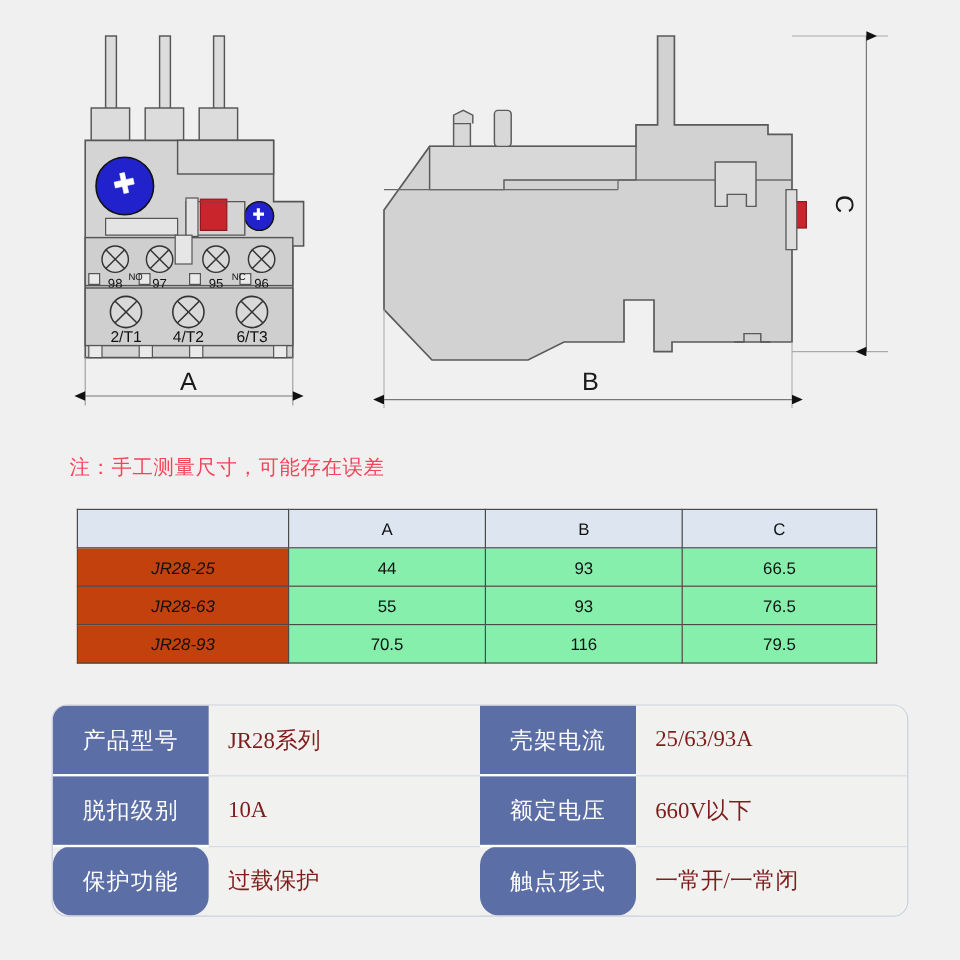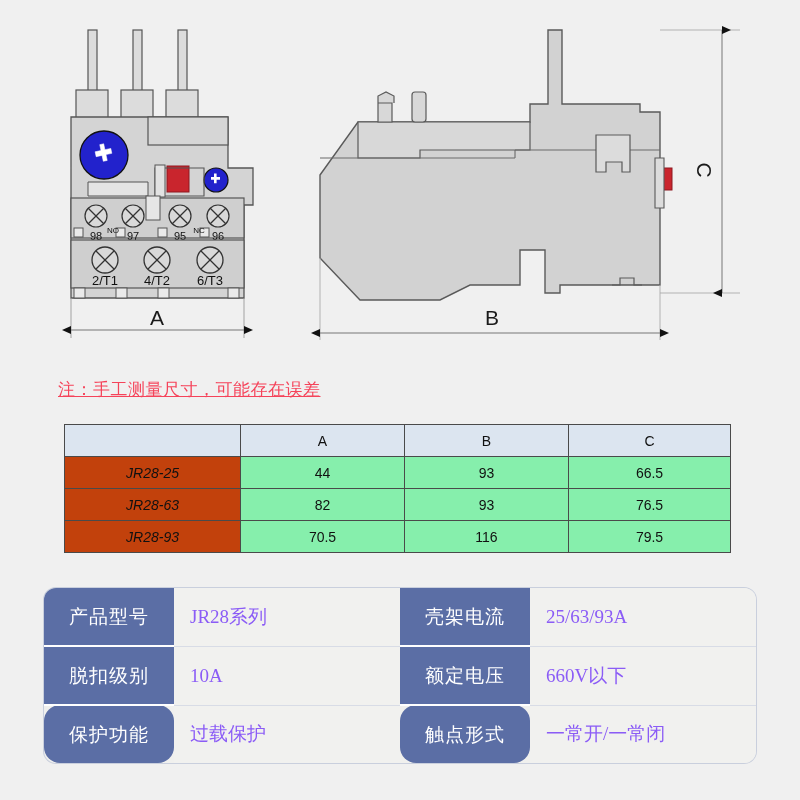--- a/index.html
+++ b/index.html
@@ -27,21 +27,20 @@
 
   
   .note {
     position: absolute;
     left: 58px;
     top: 378px;
     font-size: 17px;
     color: #f5435a;
     letter-spacing: 0.5px;
     white-space: nowrap;
-    text-decoration: underline;
   }
 
   
   .dim-table {
     position: absolute;
     left: 64px;
     top: 424px;
     width: 666px;
     border-collapse: collapse;
     table-layout: fixed;
@@ -90,21 +89,21 @@
   }
   .spec-key {
     background: #5b6ea5;
     color: #ffffff;
     text-align: center;
     letter-spacing: 1px;
     border-bottom: 2px solid #ffffff;
   }
   .spec-val {
     background: #f1f1ef;
-    color: #8b5cf6;
+    color: #7f1d1d;
     padding-left: 16px !important;
     border-bottom: 1px solid #d8dce6;
   }
   .spec-table tr:last-child .spec-key { border-bottom: none; border-radius: 16px; }
   .spec-table tr:last-child .spec-val { border-bottom: none; }
   .spec-table col.k { width: 130px; }
   .spec-table col.v1 { width: 226px; }
   .spec-table col.v2 { width: 226px; }
 
   .dim-letter { font-size: 21px; fill: #1a1a1a; font-family: "Liberation Sans", sans-serif; }
@@ -293,21 +292,21 @@
     </thead>
     <tbody>
       <tr>
         <td class="rowlabel">JR28-25</td>
         <td class="val">44</td>
         <td class="val">93</td>
         <td class="val">66.5</td>
       </tr>
       <tr>
         <td class="rowlabel">JR28-63</td>
-        <td class="val">82</td>
+        <td class="val">55</td>
         <td class="val">93</td>
         <td class="val">76.5</td>
       </tr>
       <tr>
         <td class="rowlabel">JR28-93</td>
         <td class="val">70.5</td>
         <td class="val">116</td>
         <td class="val">79.5</td>
       </tr>
     </tbody>

